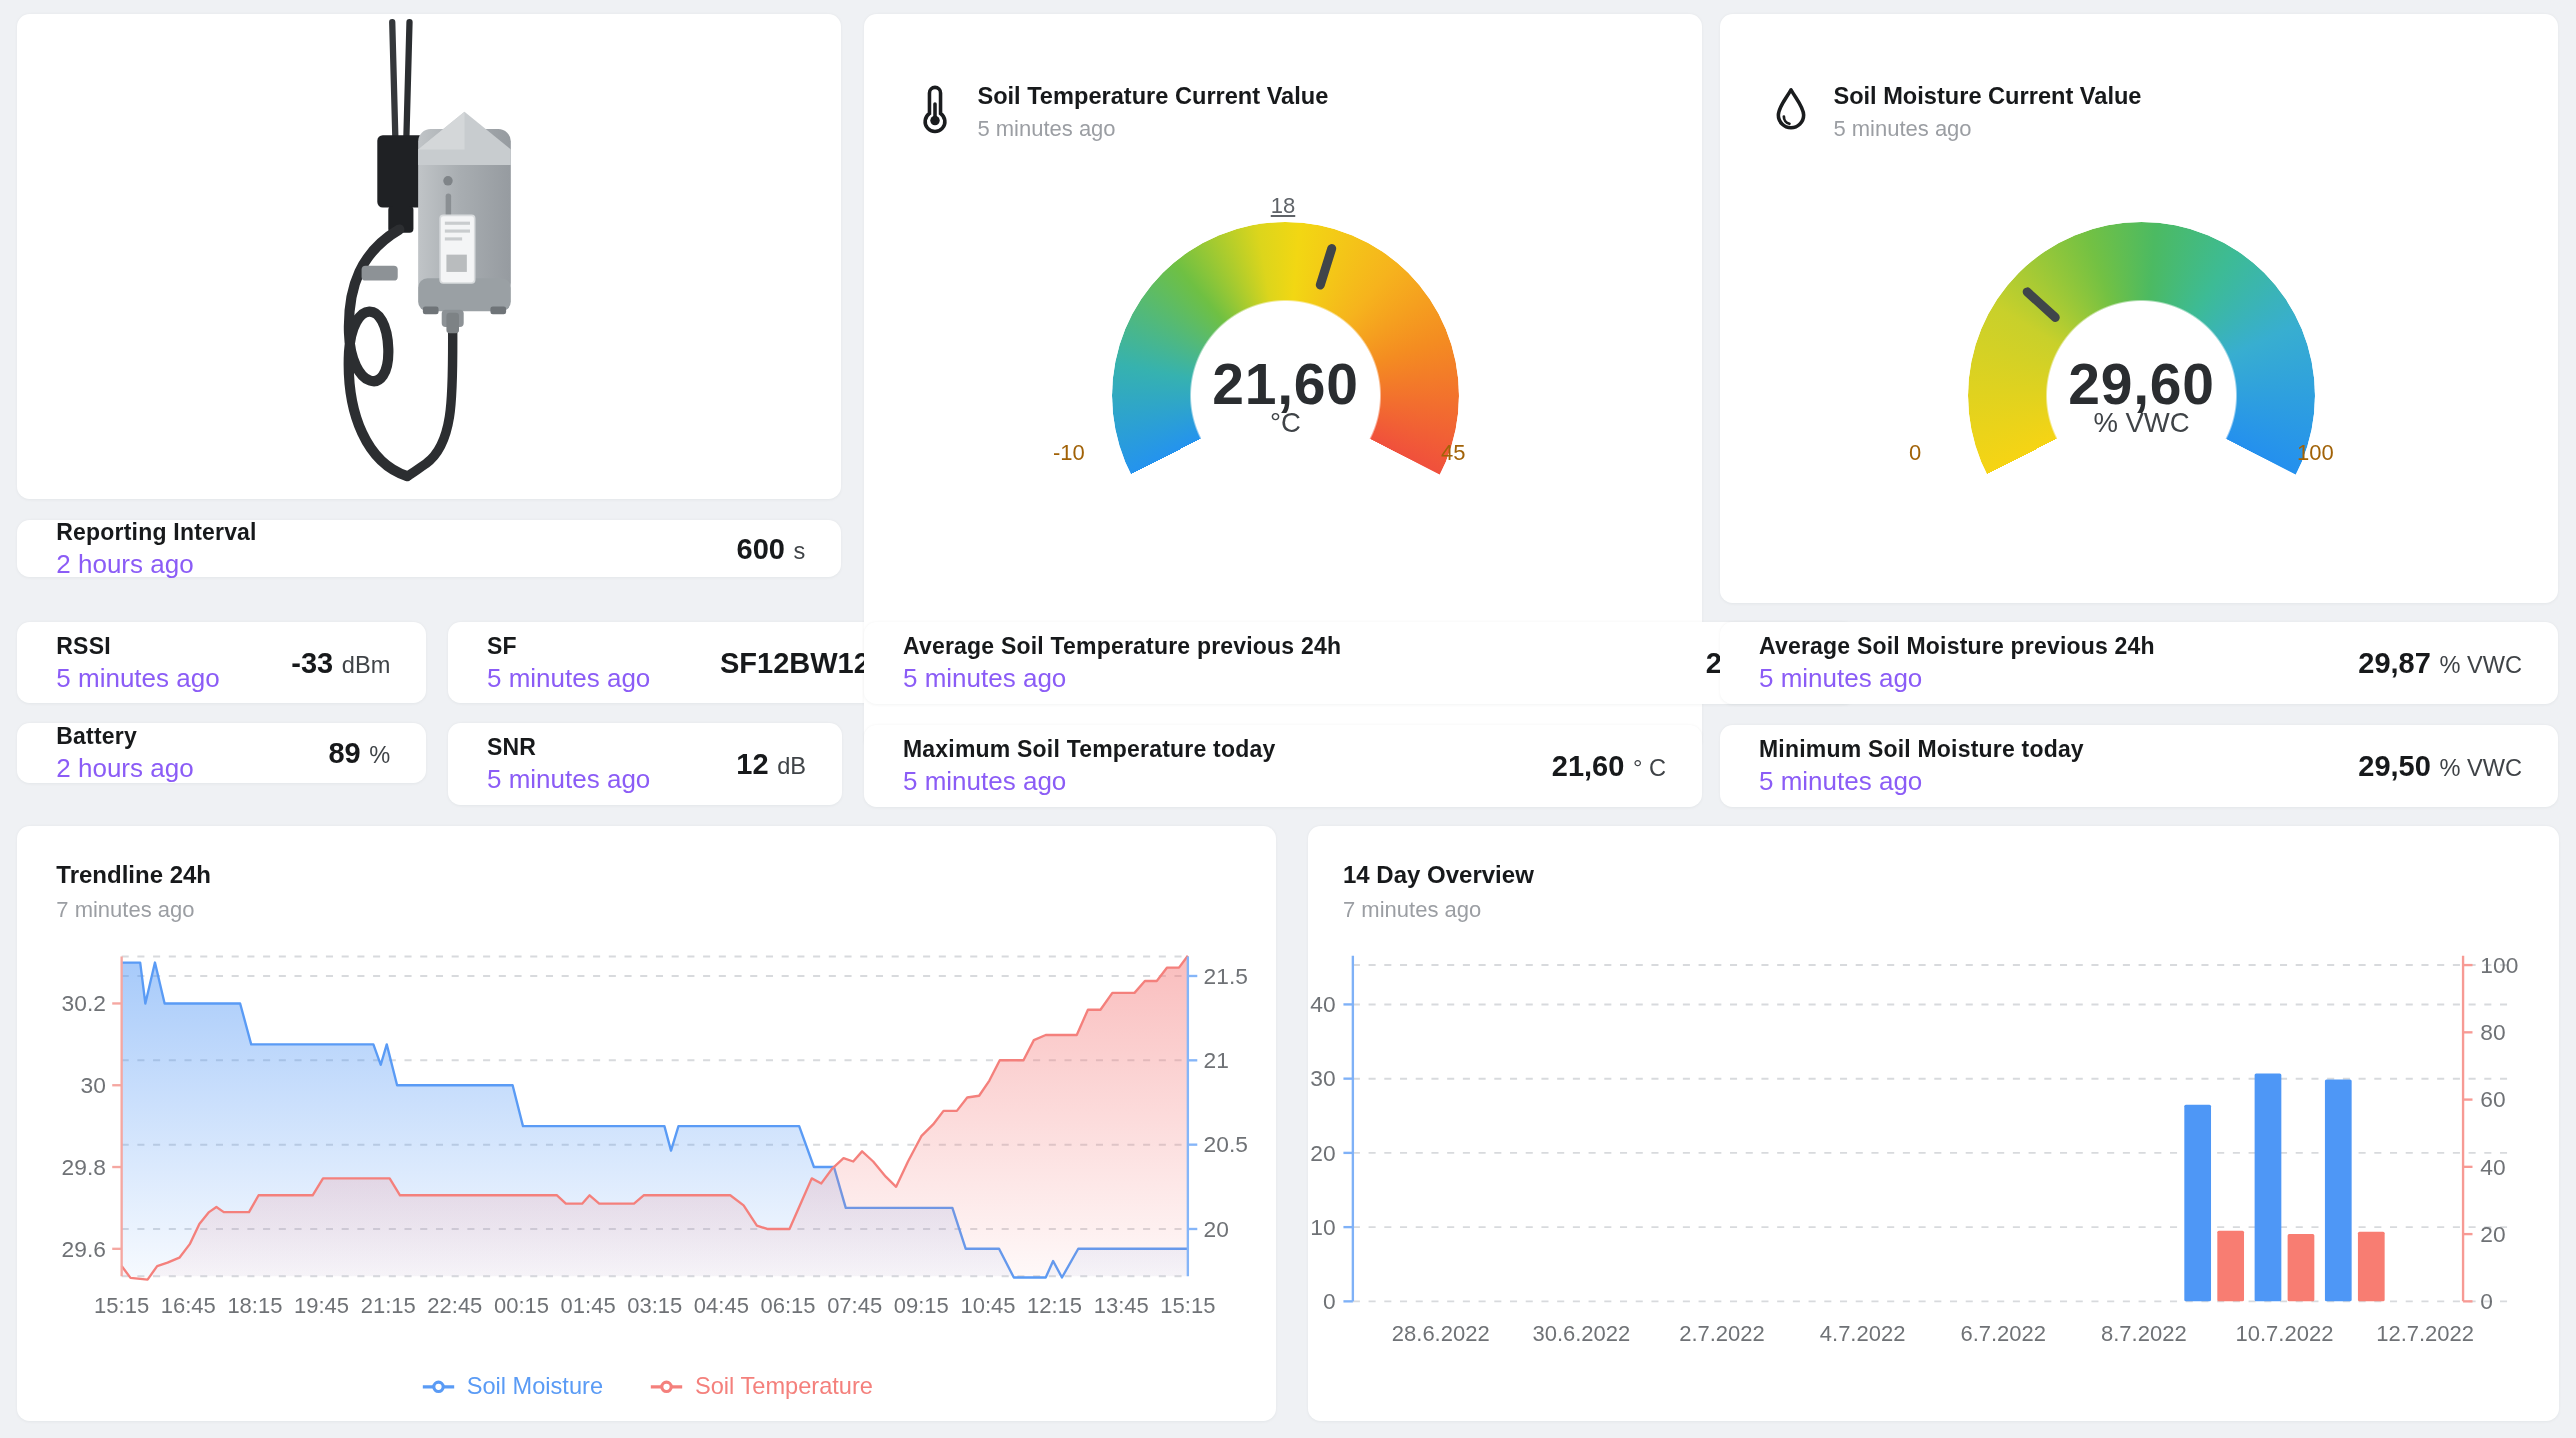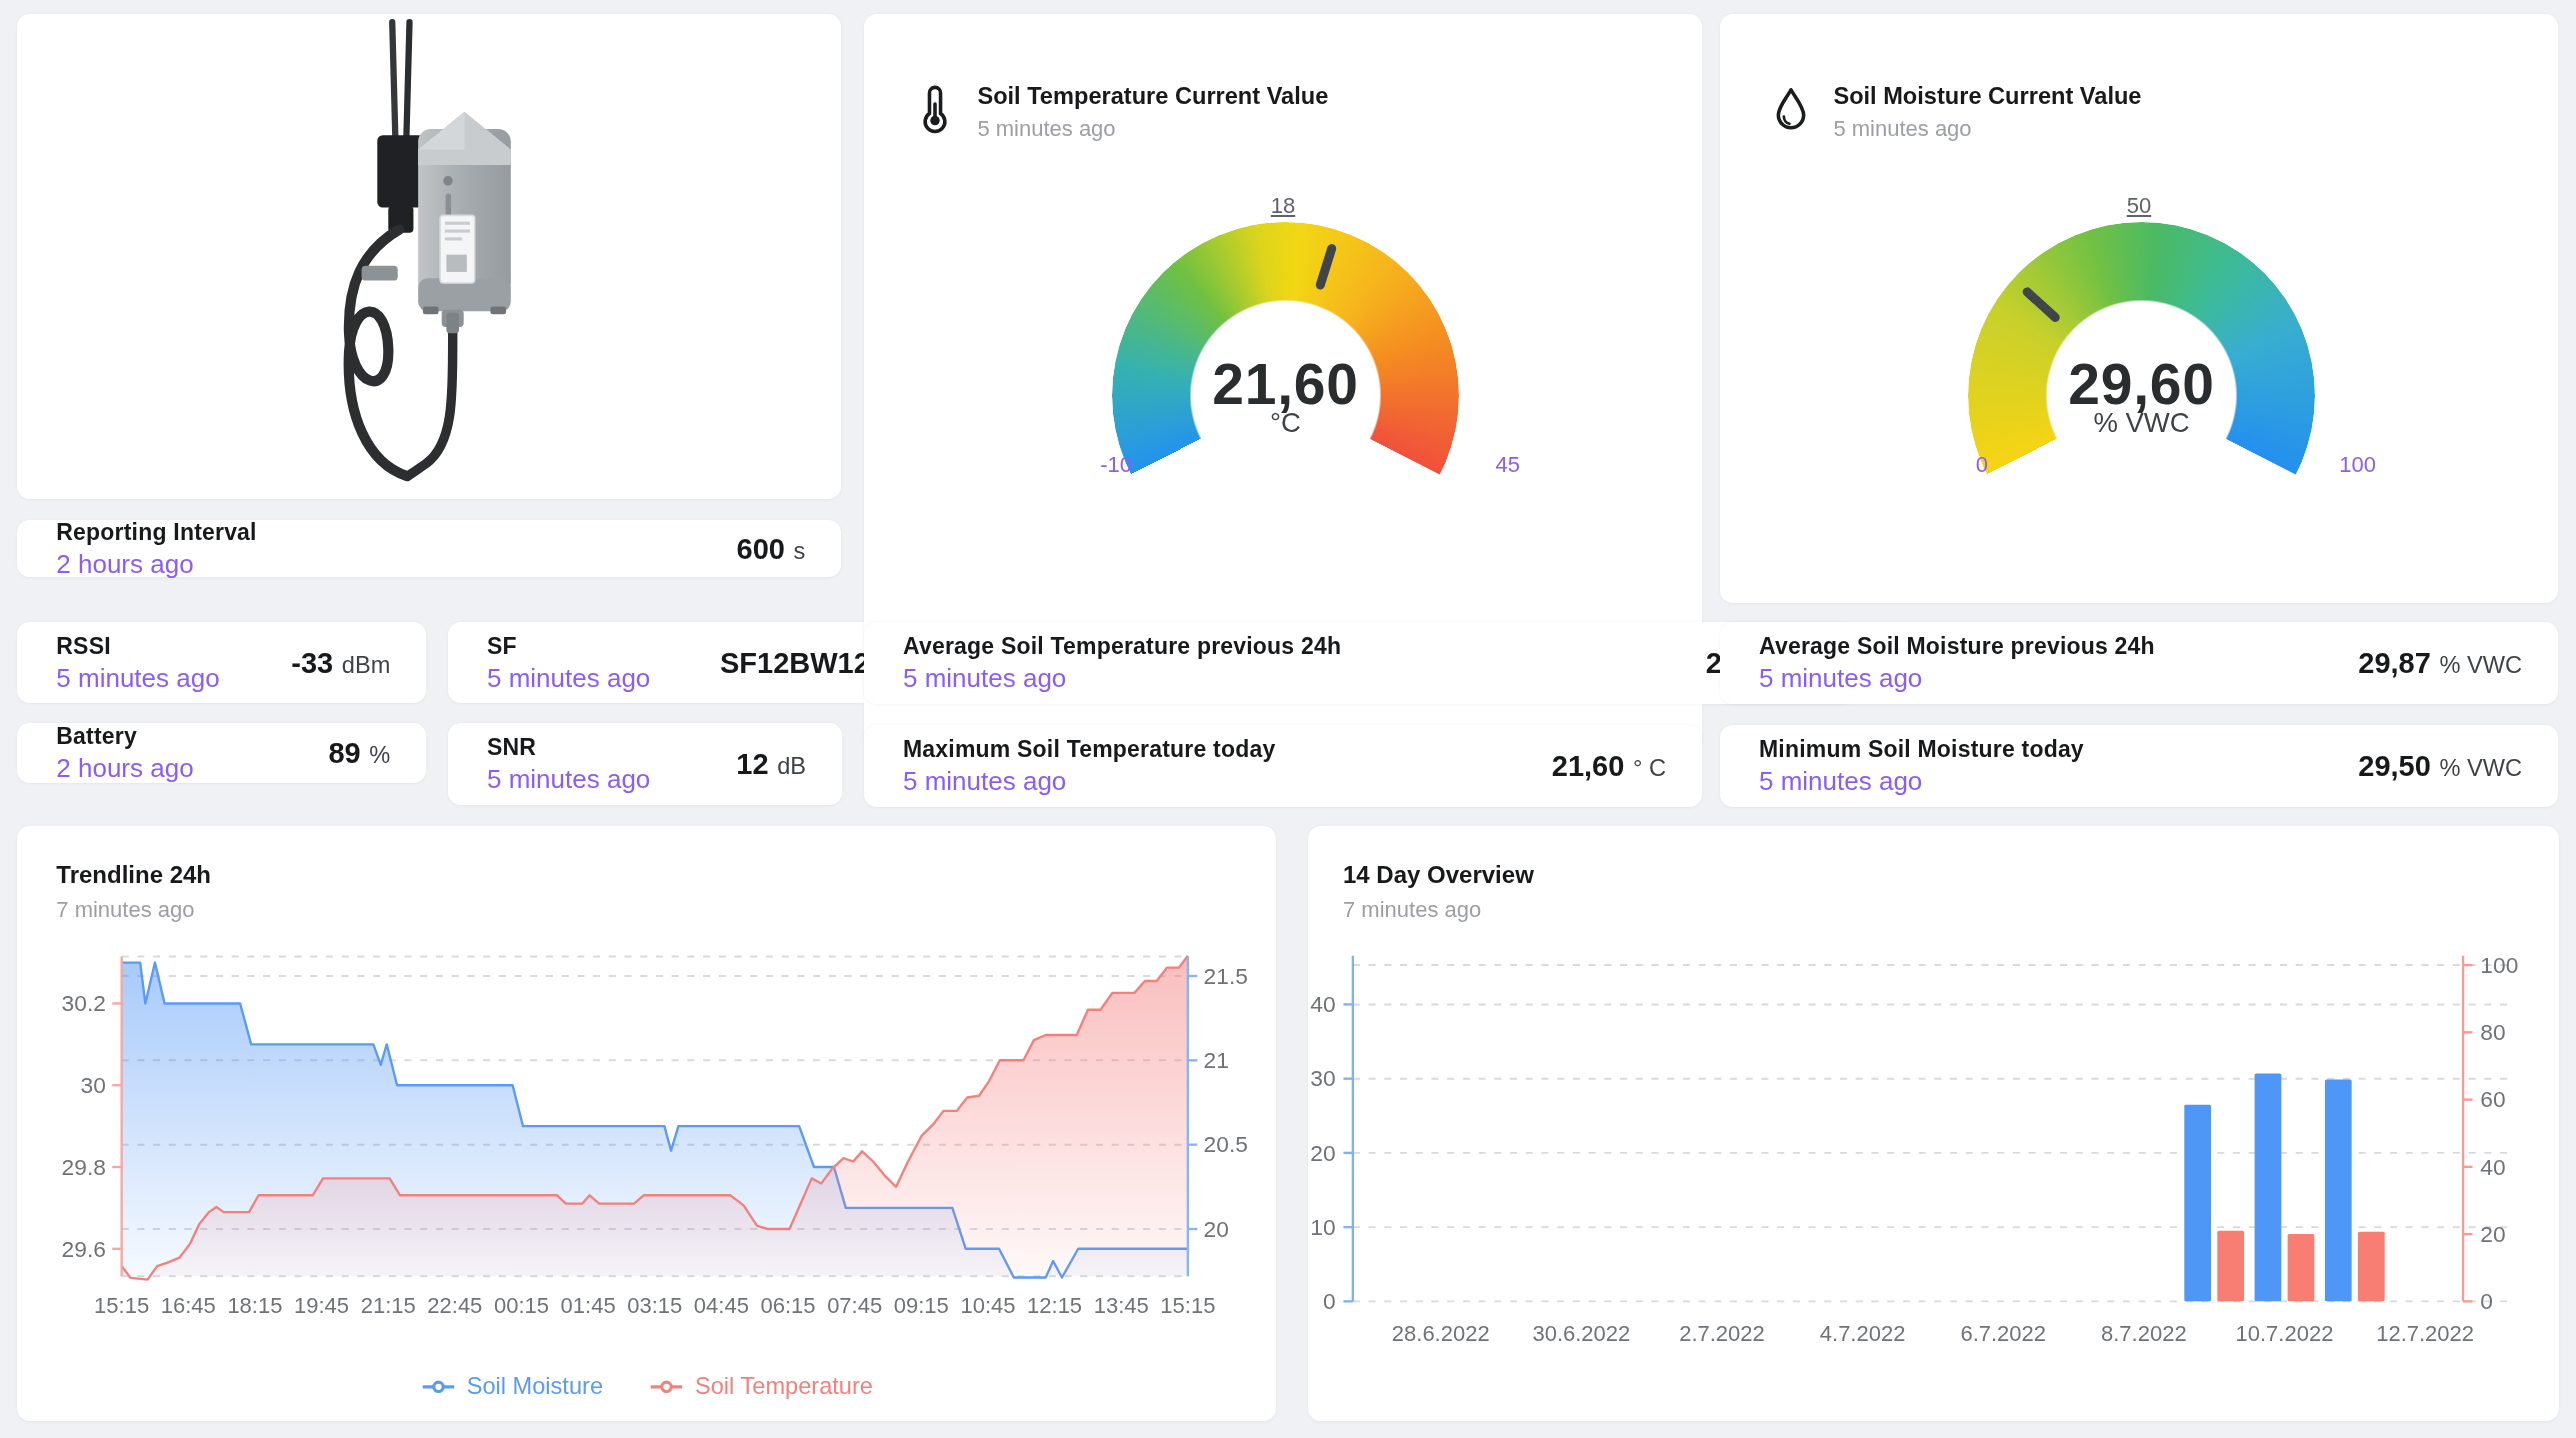--- a/index.html
+++ b/index.html
@@ -18,21 +18,21 @@
   .g-title{font-size:23.6px;font-weight:bold;color:#17191b;}
   .g-time{font-size:22px;color:#9b9ea3;margin-top:6.3px;}
   .gauge-wrap{position:absolute;left:248px;top:208px;width:347px;height:347px;}
   .gauge-ring{position:absolute;inset:0;border-radius:50%;
     -webkit-mask:radial-gradient(circle closest-side,transparent 94px,#000 96px);
     mask:radial-gradient(circle closest-side,transparent 94px,#000 96px);}
   .gauge-needle{position:absolute;left:calc(50% - 4.3px);top:calc(50% - 159px);width:8.6px;height:47px;border-radius:5.5px;background:#3f454a;transform-origin:4.3px 159px;}
   .gauge-value{position:absolute;left:248px;top:337px;width:347px;text-align:center;font-size:57px;font-weight:bold;color:#2a2d30;letter-spacing:0.8px;}
   .gauge-unit{position:absolute;left:248px;top:393px;width:347px;text-align:center;font-size:27.5px;color:#3f4347;}
   .gauge-top-label{position:absolute;left:0;right:0;top:179px;text-align:center;font-size:22px;color:#5f6368;text-decoration:underline;}
-  .gauge-min-label,.gauge-max-label{position:absolute;top:438px;width:79px;text-align:right;font-size:22px;color:#8b5cf6;}
+  .gauge-min-label,.gauge-max-label{position:absolute;top:426px;width:79px;text-align:left;font-size:22px;color:#a16207;}
   .gauge-min-label{left:189px;}
   .gauge-max-label{left:577px;}
   
   .chart-title{position:absolute;left:39px;top:35px;font-size:24px;font-weight:bold;color:#17191b;}
   .chart-time{position:absolute;left:39px;top:71px;font-size:22px;color:#9b9ea3;}
   .chart-svg{position:absolute;left:0;top:0;}
   .legend{position:absolute;left:0;right:0;top:1373px;display:flex;justify-content:center;gap:46px;align-items:center;}
   .legend-item{display:flex;align-items:center;gap:11px;cursor:pointer;}
   .legend-item span{font-size:23.6px;}
 </style>
@@ -162,21 +162,20 @@
     <div class="gauge-header">
       <svg class="g-icon" viewBox="0 0 54 62">
         <path d="M27,6 C21,17 11,28 11,38 a16,16 0 0 0 32,0 C43,28 33,17 27,6 Z" fill="none" stroke="#1a1c1e" stroke-width="4.5" stroke-linejoin="round"></path>
         <path d="M18,40 a9,9 0 0 0 7,9" fill="none" stroke="#1a1c1e" stroke-width="3.5" stroke-linecap="round"></path>
       </svg>
       <div>
         <div class="g-title">Soil Moisture Current Value</div>
         <div class="g-time">5 minutes ago</div>
       </div>
     </div>
-    <div class="gauge-top-label">50</div>
     <div class="gauge-wrap">
       <div class="gauge-ring" style="background: conic-gradient(from 243deg, rgb(246, 212, 20) 0deg, rgb(200, 208, 43) 58.5deg, rgb(115, 193, 67) 98.3deg, rgb(76, 186, 98) 121.7deg, rgb(61, 187, 149) 149.8deg, rgb(56, 174, 208) 182.5deg, rgb(36, 144, 238) 234deg, rgba(255, 255, 255, 0) 234.3deg, rgba(255, 255, 255, 0) 360deg);"></div>
       <div class="gauge-needle" style="background: rgb(63, 69, 74); transform: rotate(-47.7deg);"></div>
     </div>
     <div class="gauge-value">29,60</div>
     <div class="gauge-unit">% VWC</div>
     <div class="gauge-min-label">0</div>
     <div class="gauge-max-label">100</div>
   </div>
 

